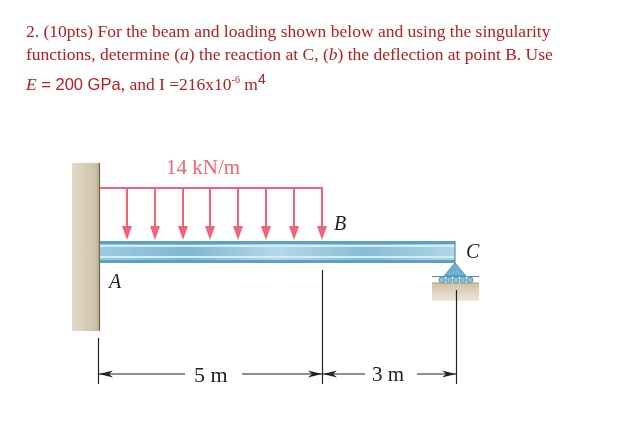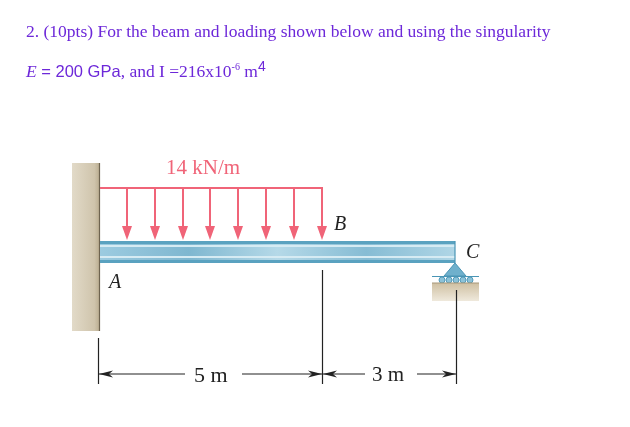--- a/index.html
+++ b/index.html
@@ -1,37 +1,40 @@
 <!DOCTYPE html>
 <html><head>
   <meta charset="utf-8">
   <style>
     html, body { margin: 0; padding: 0; background: #ffffff; }
     body { width: 630px; height: 427px; position: relative; overflow: hidden; }
     .problem {
       position: absolute; left: 26px; top: 20px; width: 590px;
-      font-family: "Liberation Serif", serif; font-size: 17.5px; line-height: 23px; color: #6d28d9;
+      font-family: "Liberation Serif", serif; font-size: 17.5px; line-height: 23px; color: #b91c1c;
     }
     .problem .line { white-space: nowrap; }
     .sans { font-family: "Liberation Sans", sans-serif; font-size: 16.5px; }
     .ital { font-style: italic; }
     sup { font-size: 10px; vertical-align: 7px; }
     .sup4 { font-family: "Liberation Sans", sans-serif; font-size: 14px; vertical-align: 6px; }
     .figure { position: absolute; left: 0; top: 0; width: 630px; height: 427px; }
     .lbl { position: absolute; font-family: "Liberation Serif", serif; color: #222; }
   </style>
 </head>
 <body>
 
 <div class="problem">
   <div class="line">
     <span>2.</span>
     <span>(10pts)</span><span> For the beam and loading shown below and using the singularity</span>
   </div>
-  <div class="line" style="margin-top:12px;">
+  <div class="line">
+    <span>functions, determine (</span><span class="ital">a</span><span>) the reaction at C, (</span><span class="ital">b</span><span>) the deflection at point B. Use</span>
+  </div>
+  <div class="line" style="margin-top:2px;">
     <span class="ital">E</span><span class="sans"> = 200 GPa</span><span>, and I =216x10</span><sup>-6</sup><span> m</span><span class="sup4">4</span>
   </div>
 </div>
 
 <div class="figure">
   <svg width="630" height="427" viewBox="0 0 630 427">
     <defs>
       <linearGradient id="wallGrad" x1="0" x2="1" y1="0" y2="0">
         <stop offset="0" stop-color="#e2dac8"></stop>
         <stop offset="0.8" stop-color="#cfc4ac"></stop>

